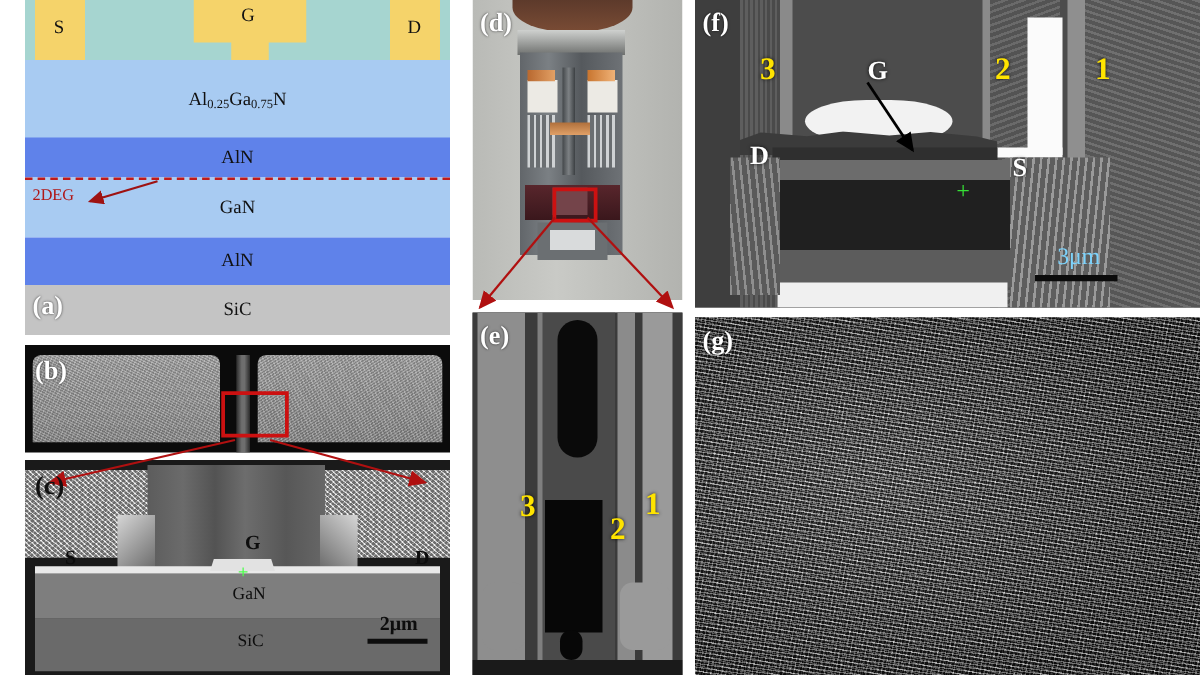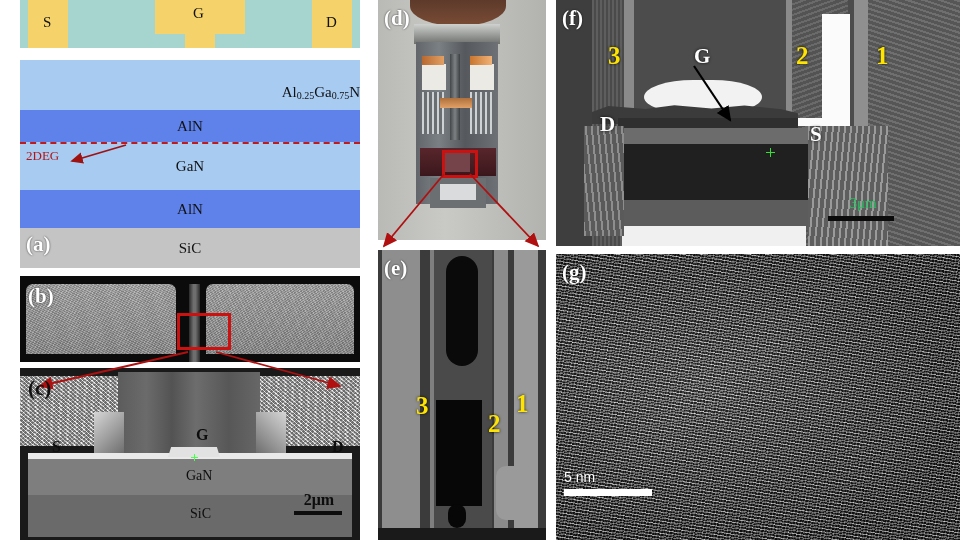--- a/index.html
+++ b/index.html
@@ -83,21 +83,21 @@
 <body>
 
 <div id="fig">
 
   <div class="panel" id="panelA">
 
     <div class="lay" style="top:0;height:48px;background:#a6d5d0;">
       <span class="laytxt">SiN</span>
     </div>
 
-    <div class="lay" style="top:60px;height:66px;background:#a8cbf2;justify-content:flex-end;">
+    <div class="lay" style="top:48px;height:66px;background:#a8cbf2;">
       <span class="laytxt"><span>Al</span><span class="sub">0.25</span><span>Ga</span><span class="sub">0.75</span><span>N</span></span>
     </div>
 
     <div class="lay" style="top:110px;height:32px;background:#5f82ea;">
       <span class="laytxt">AlN</span>
     </div>
 
     <div class="lay" style="top:142px;height:48px;background:#a8cbf2;">
       <span class="laytxt">GaN</span>
     </div>
@@ -312,21 +312,21 @@
 
     <div class="wlab" style="left:138px;top:44px;font-size:21px;">G</div>
     <div class="wlab" style="left:44px;top:112px;font-size:21px;">D</div>
     <div class="wlab" style="left:254px;top:122px;font-size:21px;">S</div>
 
     <div class="ylab" style="left:52px;top:42px;font-size:25px;">3</div>
     <div class="ylab" style="left:240px;top:42px;font-size:25px;">2</div>
     <div class="ylab" style="left:320px;top:42px;font-size:25px;">1</div>
 
     <div class="sbar" style="left:272px;top:196px;text-align:center;width:70px;">
-      <span class="cap" style="color:#22c55e;font-size:15px;">3μm</span>
+      <span class="cap" style="color:#7dd3fc;font-size:19px;">3μm</span>
       <span class="bar" style="margin-top:5px;height:5px;background:#0b0b0b;width:66px;"></span>
     </div>
 
     <div class="plabel light" style="left:6px;top:8px;font-size:21px;">(f)</div>
   </div>
 
   <div class="panel" id="panelG">
     <div style="position:absolute;inset:0;background:#5a5a5a;"></div>
 
     <div style="position:absolute;inset:-40px;
@@ -334,21 +334,17 @@
            repeating-linear-gradient(8deg, rgba(255,255,255,.55) 0 1px, rgba(0,0,0,.55) 1px 3px),
            repeating-linear-gradient(99deg, rgba(255,255,255,.45) 0 1px, rgba(0,0,0,.45) 1px 3px);
          mix-blend-mode:normal;"></div>
     <div style="position:absolute;inset:-40px;opacity:.55;
          background:
            repeating-linear-gradient(14deg, rgba(255,255,255,.4) 0 1px, rgba(0,0,0,.4) 1px 4px),
            repeating-linear-gradient(-76deg, rgba(255,255,255,.35) 0 1px, rgba(0,0,0,.35) 1px 4px);"></div>
     <div style="position:absolute;inset:0;opacity:.35;
          background:radial-gradient(ellipse at 35% 45%, rgba(255,255,255,.25), rgba(0,0,0,.35) 75%);"></div>
 
-    <div class="sbar" style="left:8px;top:216px;">
-      <span class="cap" style="color:#fff;font-size:14px;font-family:'Liberation Sans',sans-serif;text-shadow:0 0 3px #000;">5 nm</span>
-      <span class="bar" style="margin-top:5px;height:7px;background:#fff;width:88px;"></span>
-    </div>
 
     <div class="plabel light" style="left:6px;top:8px;font-size:21px;">(g)</div>
   </div>
 
 </div>
 
 </body></html>

